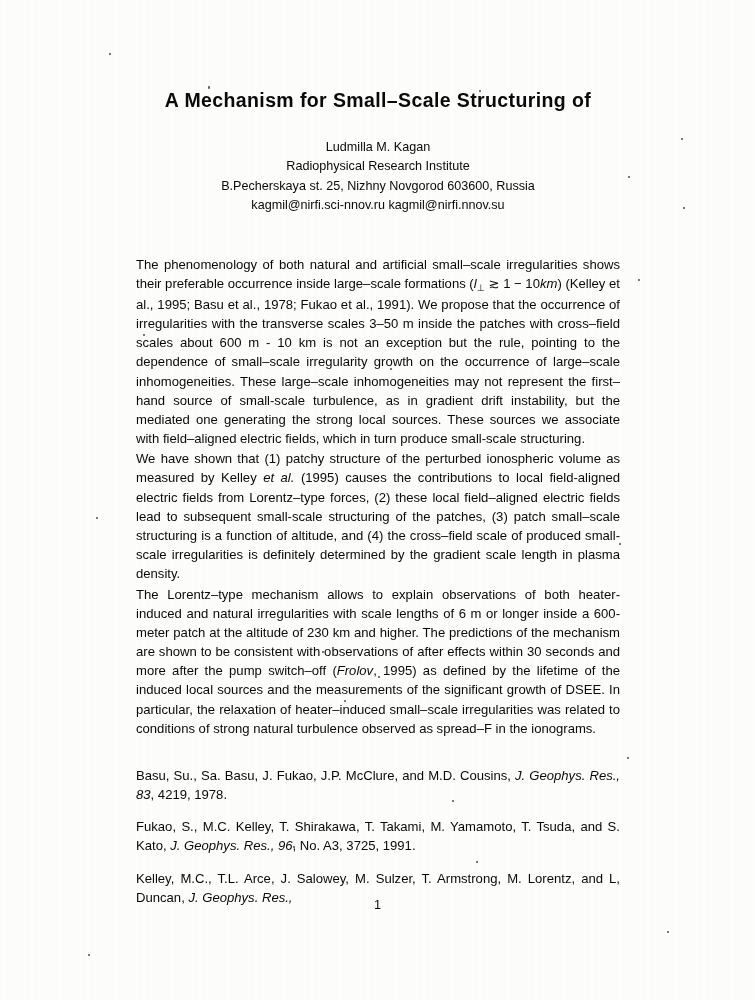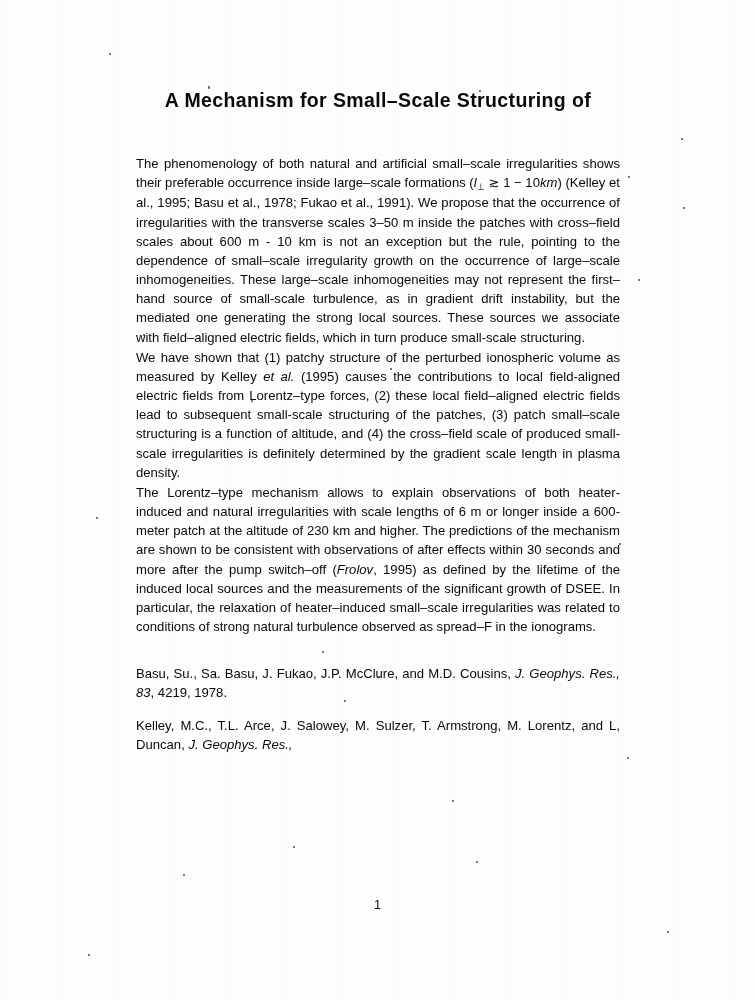--- a/index.html
+++ b/index.html
@@ -131,34 +131,41 @@
 <body>
 
 <div id="page">
 
   <div id="content">
 
     <div id="title-block">
       <div class="title-line">A Mechanism for Small–Scale Structuring of</div>
     </div>
 
+    <div id="author-block">
+      <div class="aff-line">Ludmilla M. Kagan</div>
+      <div class="aff-line">Radiophysical Research Institute</div>
+      <div class="aff-line">B.Pecherskaya st. 25, Nizhny Novgorod 603600, Russia</div>
+      <div class="aff-line">kagmil@nirfi.sci-nnov.ru kagmil@nirfi.nnov.su</div>
+    </div>
 
     <div id="body-block">
 
       <p class="para"><span>The phenomenology of both natural and artificial small–scale irregularities shows their preferable occurrence inside large–scale formations (</span><span class="math"><span>l</span><span class="sub">⊥</span><span class="up"> ≳ 1 − 10</span><span>km</span></span><span>) (Kelley et al., 1995; Basu et al., 1978; Fukao et al., 1991). We propose that the occurrence of irregularities with the transverse scales 3–50 m inside the patches with cross–field scales about 600 m - 10 km is not an exception but the rule, pointing to the dependence of small–scale irregularity growth on the occurrence of large–scale inhomogeneities. These large–scale inhomogeneities may not represent the first–hand source of small-scale turbulence, as in gradient drift instability, but the mediated one generating the strong local sources. These sources we associate with field–aligned electric fields, which in turn produce small-scale structuring.</span></p>
 
       <p class="para"><span>We have shown that (1) patchy structure of the perturbed ionospheric volume as measured by Kelley </span><span class="it">et al.</span><span> (1995) causes the contributions to local field-aligned electric fields from Lorentz–type forces, (2) these local field–aligned electric fields lead to subsequent small-scale structuring of the patches, (3) patch small–scale structuring is a function of altitude, and (4) the cross–field scale of produced small-scale irregularities is definitely determined by the gradient scale length in plasma density.</span></p>
 
       <p class="para"><span>The Lorentz–type mechanism allows to explain observations of both heater-induced and natural irregularities with scale lengths of 6 m or longer inside a 600-meter patch at the altitude of 230 km and higher. The predictions of the mechanism are shown to be consistent with observations of after effects within 30 seconds and more after the pump switch–off (</span><span class="it">Frolov</span><span>, 1995) as defined by the lifetime of the induced local sources and the measurements of the significant growth of DSEE. In particular, the relaxation of heater–induced small–scale irregularities was related to conditions of strong natural turbulence observed as spread–F in the ionograms.</span></p>
 
     </div>
 
     <div id="references-block">
       <div id="references-list">
           <p class="reference"><span>Basu, Su., Sa. Basu, J. Fukao, J.P. McClure, and M.D. Cousins, </span><span class="it">J. Geophys. Res.,</span><span> </span><span class="it">83</span><span>, 4219, 1978.</span></p>
+          <p class="reference"><span>Fukao, S., M.C. Kelley, T. Shirakawa, T. Takami, M. Yamamoto, T. Tsuda, and S. Kato, </span><span class="it">J. Geophys. Res.,</span><span> </span><span class="it">96</span><span>, No. A3, 3725, 1991.</span></p>
           <p class="reference"><span>Kelley, M.C., T.L. Arce, J. Salowey, M. Sulzer, T. Armstrong, M. Lorentz, and L, Duncan, </span><span class="it">J. Geophys. Res.,</span></p>
         </div>
     </div>
 
   </div>
 
   <div id="folio">1</div>
 
   <div id="scan-texture"></div>
 

